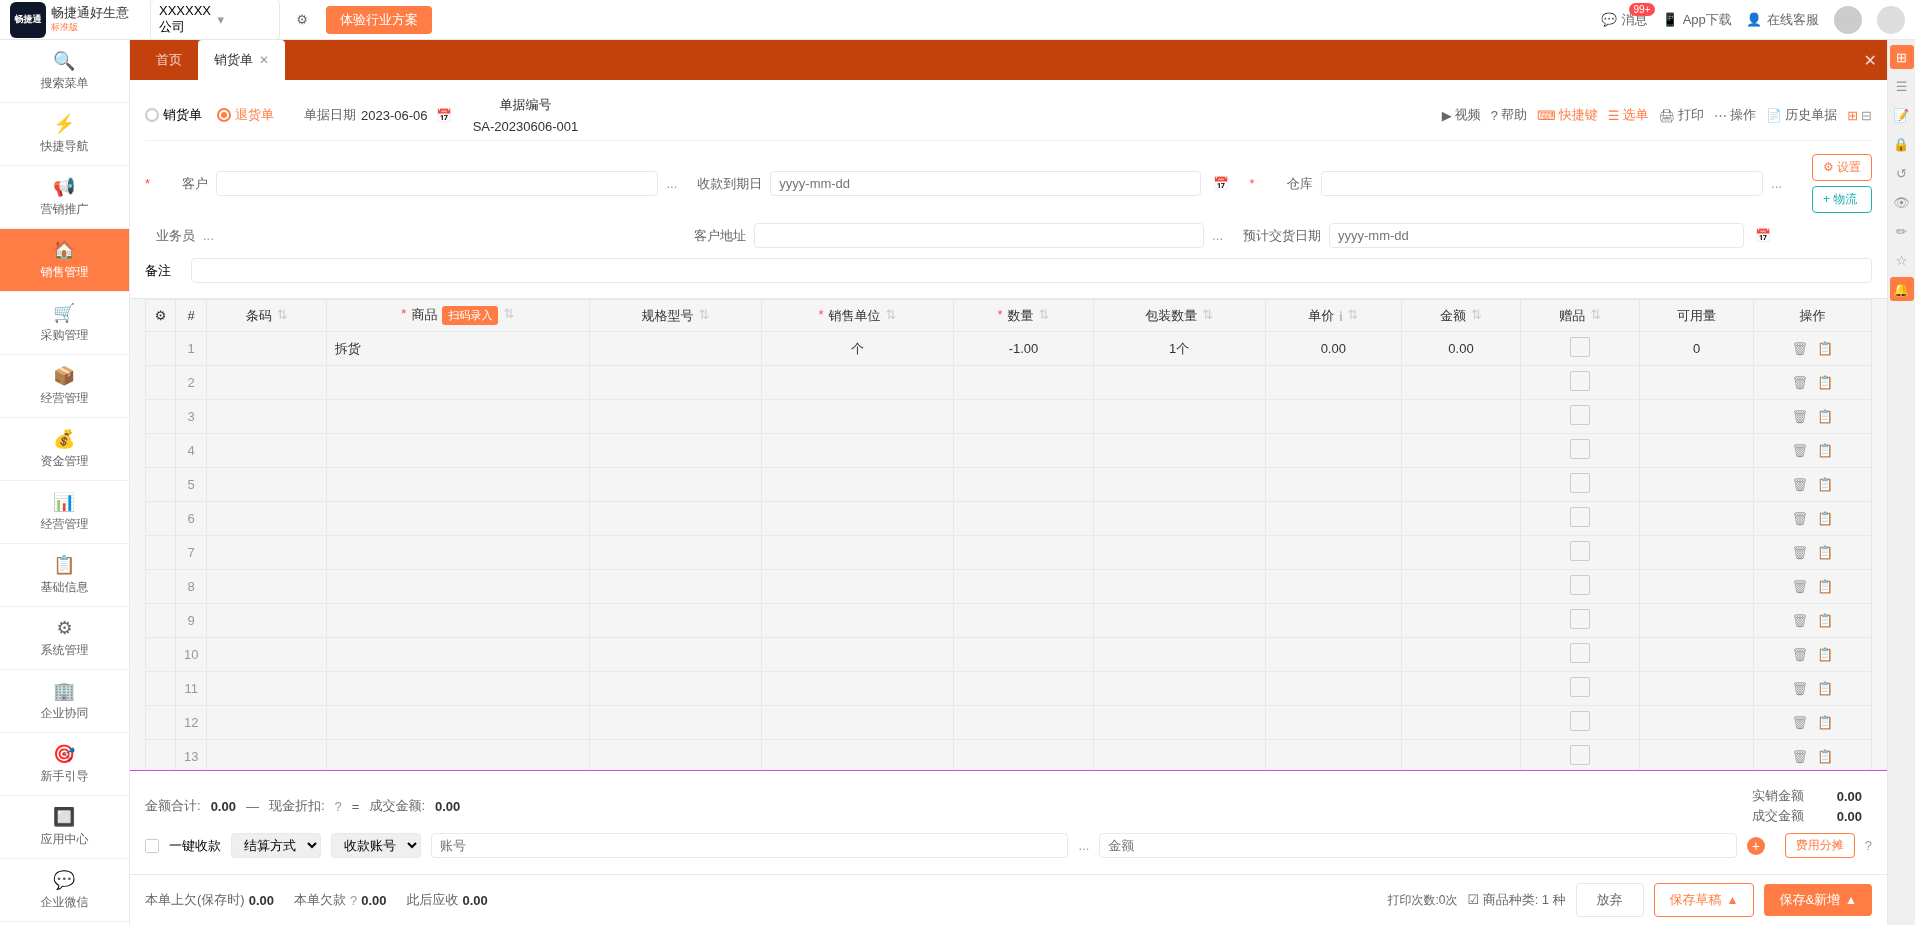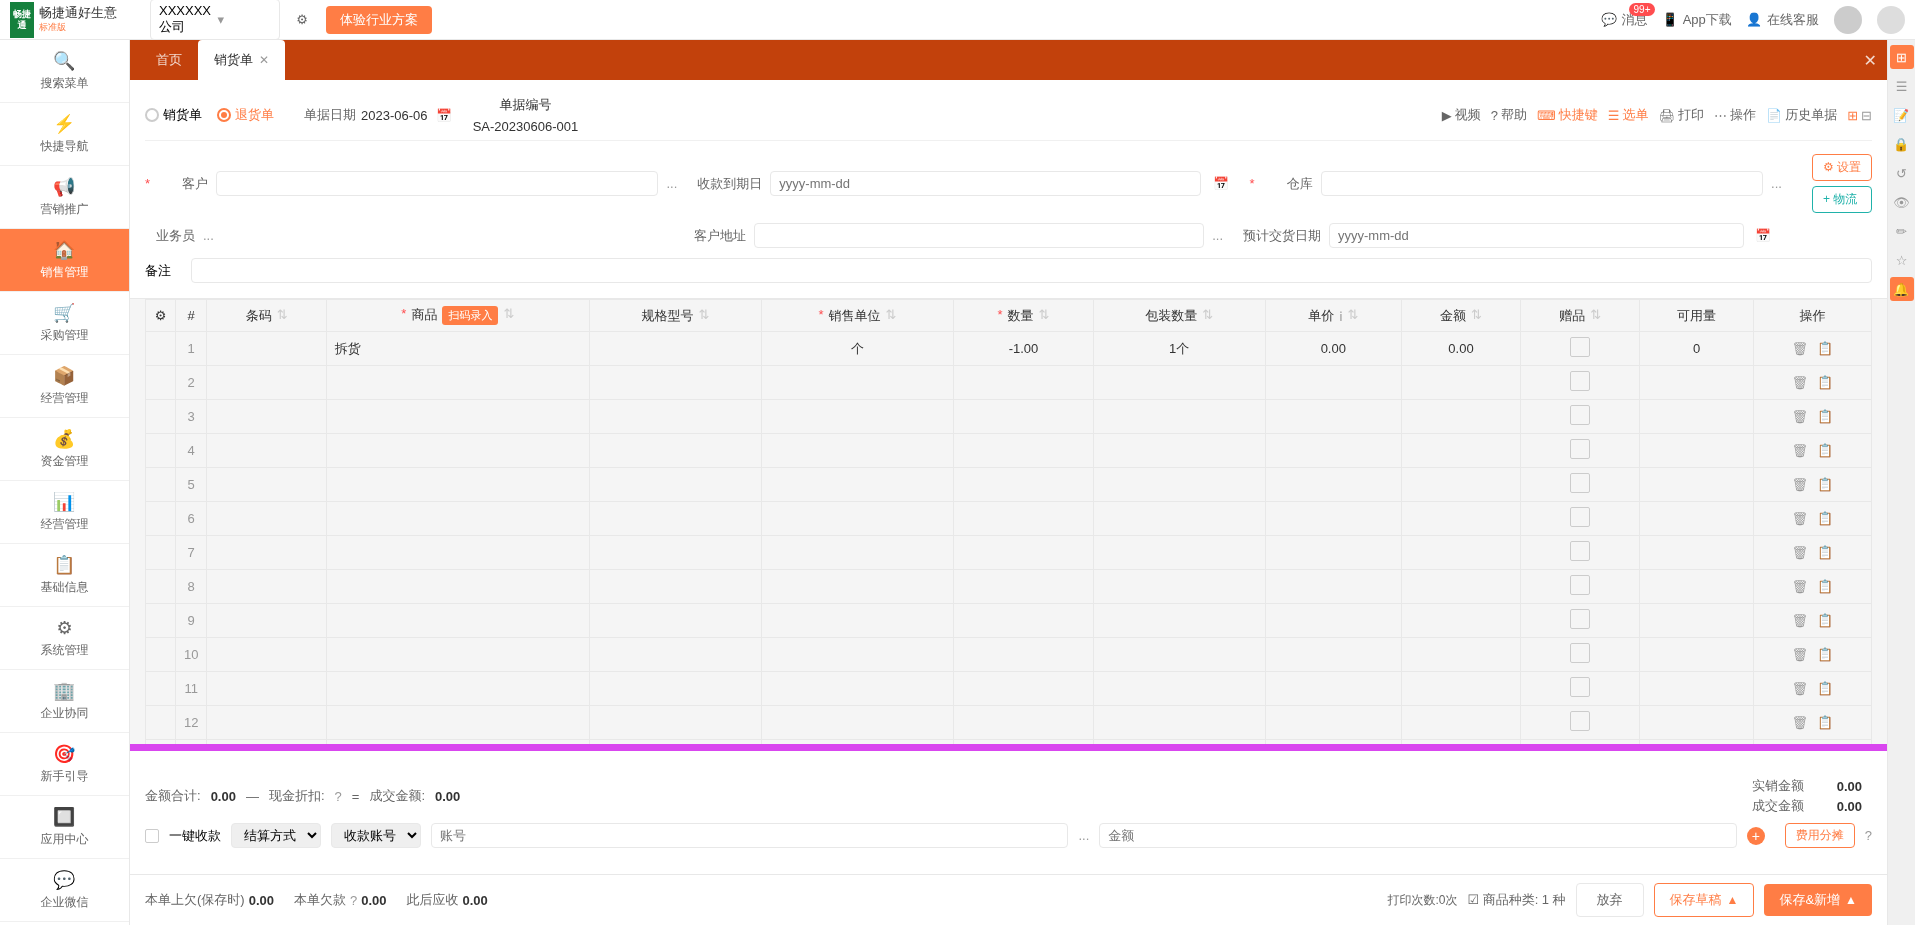--- a/index.html
+++ b/index.html
@@ -1,21 +1,21 @@
 <!DOCTYPE html>
 <html><head>
   <meta charset="utf-8">
   <style>
     * { box-sizing: border-box; margin: 0; padding: 0; font-family: 'Microsoft YaHei', Arial, sans-serif; font-size: 13px; }
     body { background: #f5f5f5; width: 1915px; height: 925px; overflow: hidden; display: flex; flex-direction: column; }
 
     
     .top-bar { height: 40px; background: #fff; display: flex; align-items: center; padding: 0 10px; border-bottom: 1px solid #e8e8e8; flex-shrink: 0; }
     .logo-area { display: flex; align-items: center; width: 130px; }
-    .logo-icon { width: 24px; height: 36px; background: #15803d; border-radius: 0; display: flex; align-items: center; justify-content: center; color: white; font-weight: bold; font-size: 11px; flex-shrink: 0; }
+    .logo-icon { width: 36px; height: 36px; background: #0f172a; border-radius: 6px; display: flex; align-items: center; justify-content: center; color: white; font-weight: bold; font-size: 11px; flex-shrink: 0; }
     .logo-text { font-size: 11px; color: #333; margin-left: 5px; line-height: 1.3; }
     .logo-badge { font-size: 9px; color: #ff7d45; }
     .company-select { display: flex; align-items: center; border: 1px solid #e8e8e8; border-radius: 4px; padding: 3px 8px; margin-left: 10px; cursor: pointer; min-width: 130px; }
     .company-select span { flex: 1; }
     .company-select .arrow { color: #999; margin-left: 5px; }
     .gear-btn { width: 28px; height: 28px; display: flex; align-items: center; justify-content: center; margin-left: 8px; cursor: pointer; color: #666; }
     .trial-btn { background: #ff7d45; color: white; border: none; border-radius: 4px; padding: 5px 14px; cursor: pointer; margin-left: 10px; font-size: 13px; }
     .top-right { margin-left: auto; display: flex; align-items: center; gap: 15px; }
     .top-right-item { display: flex; align-items: center; gap: 4px; cursor: pointer; color: #666; font-size: 12px; position: relative; }
     .badge { background: #ff4d4f; color: white; border-radius: 10px; font-size: 10px; padding: 1px 5px; position: absolute; top: -8px; right: -8px; }
@@ -77,21 +77,21 @@
     .scan-btn { background: #ff7d45; color: white; border: none; border-radius: 3px; padding: 2px 6px; cursor: pointer; font-size: 11px; }
     .sort-icon { color: #ccc; cursor: pointer; }
     .th-content { display: flex; align-items: flex-start; justify-content: center; gap: 5px; }
     .red-text { color: #ff4d4f; }
     .subtotal-row { background: #fff8f0; }
     .subtotal-row td { font-weight: bold; }
     .info-icon { color: #999; cursor: pointer; }
     .checkbox-cell { width: 20px; height: 20px; border: 1px solid #ccc; border-radius: 2px; display: inline-block; }
 
     
-    .bottom-area { background: #fff; border-top: 7px solid #d946ef; padding: 22px 15px; flex-shrink: 0; }
+    .bottom-area { background: #fff; border-top: 1px solid #d946ef; padding: 12px 15px; flex-shrink: 0; }
     .amount-row { display: flex; align-items: center; gap: 10px; padding: 4px 0; }
     .amount-label { color: #666; }
     .amount-value { color: #333; font-weight: bold; }
     .minus-icon { color: #666; }
     .equals-icon { color: #666; }
     .payment-row { display: flex; align-items: center; gap: 10px; padding: 4px 0; }
     .checkbox-sm { width: 14px; height: 14px; border: 1px solid #ccc; border-radius: 2px; cursor: pointer; }
     .payment-select { border: 1px solid #e8e8e8; border-radius: 4px; padding: 3px 8px; outline: none; }
     .add-btn { background: #ff7d45; color: white; border: none; border-radius: 50%; width: 18px; height: 18px; cursor: pointer; font-size: 14px; display: flex; align-items: center; justify-content: center; }
     .expense-btn { background: #fff; border: 1px solid #ff7d45; color: #ff7d45; border-radius: 4px; padding: 3px 10px; cursor: pointer; font-size: 12px; }

